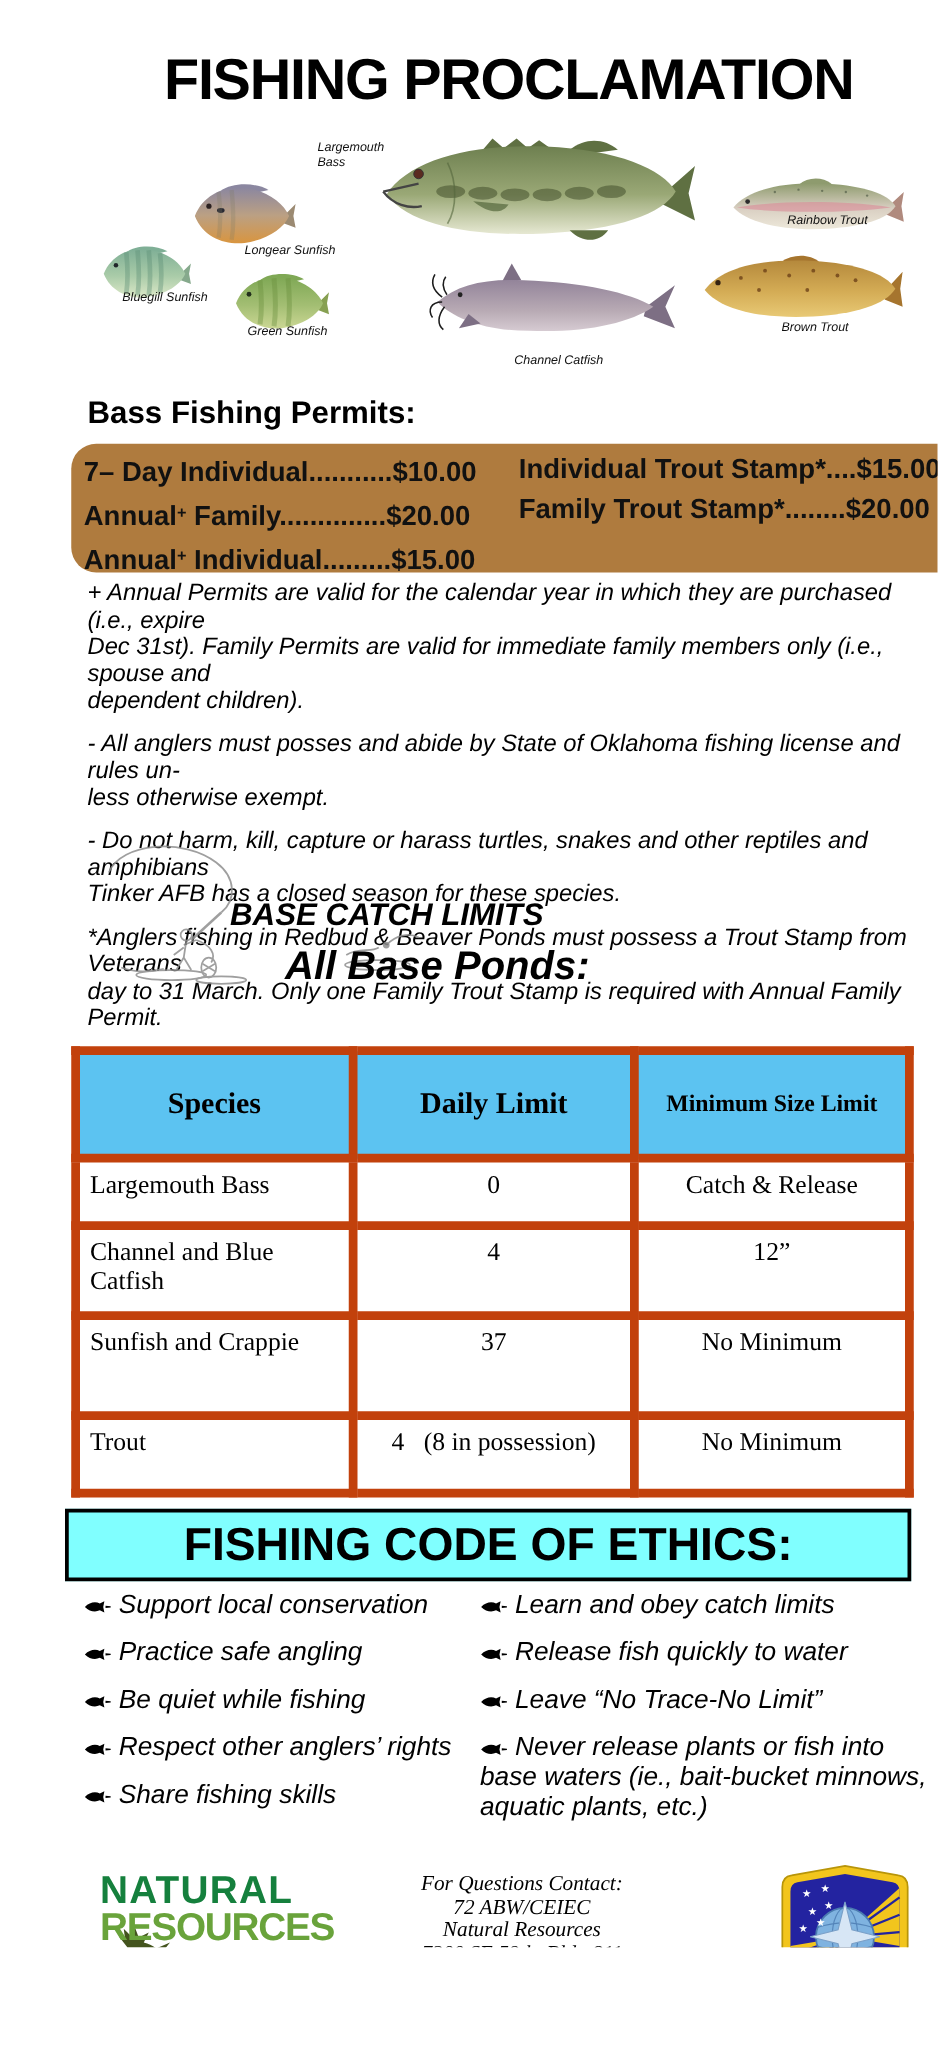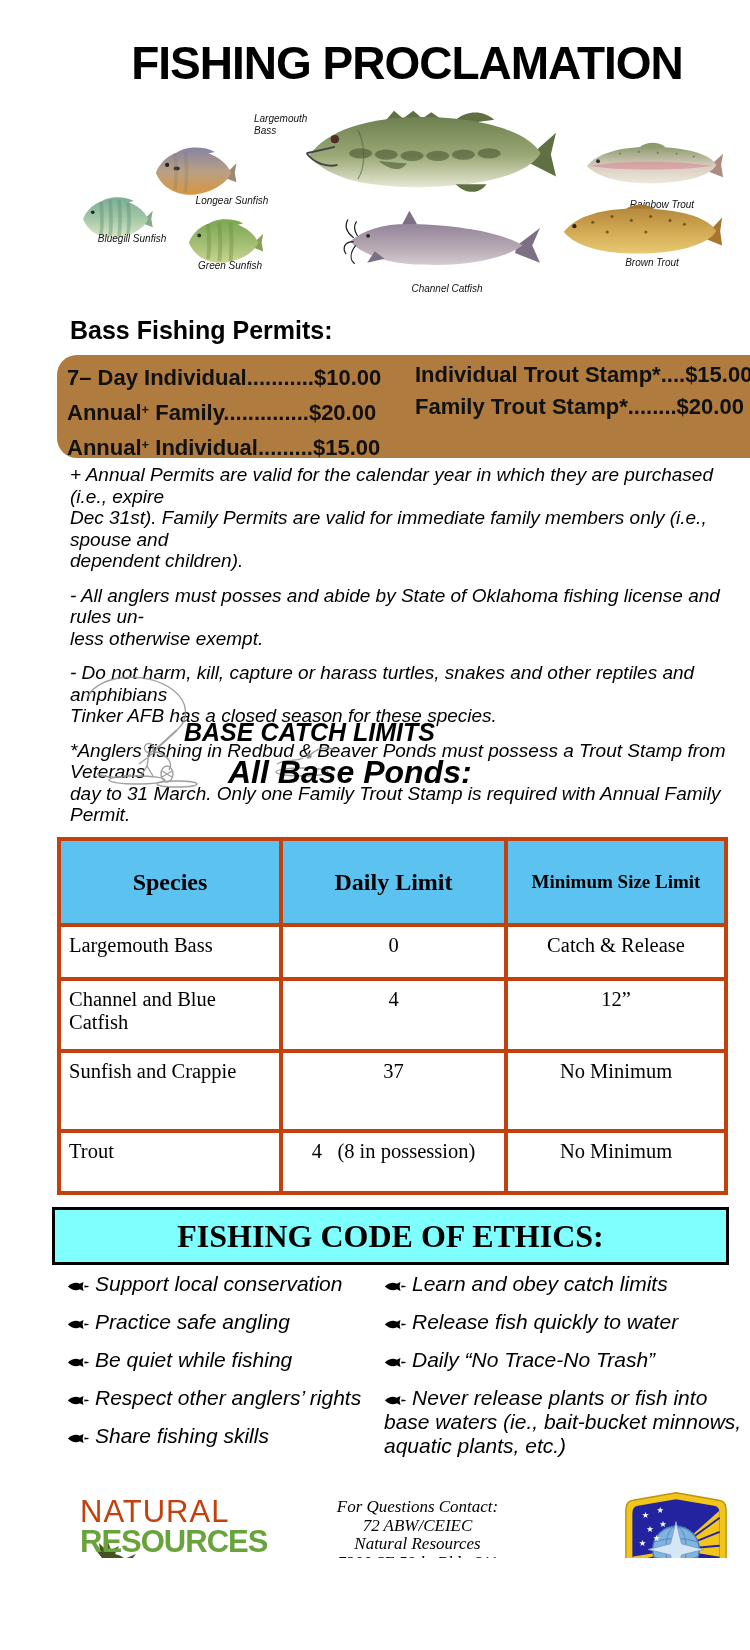--- a/index.html
+++ b/index.html
@@ -31,45 +31,45 @@
   #notes p{margin:0 0 13px 0;font:italic 19px/21.5px "Liberation Sans",sans-serif;
            white-space:pre-line;}
 
   
   #bcl-heading{top:718px;left:152px;font-size:25px;font-weight:bold;font-style:italic;}
   #abp-heading{top:754px;left:196px;font-size:32px;font-weight:bold;font-style:italic;}
 
   
   #limits-wrap{top:837px;left:25px;}
   table.limits{border-collapse:collapse;table-layout:fixed;width:667px;border:3px solid #000;}
-  .limits th,.limits td{border:4px solid #c2410c;font-family:"Liberation Serif",serif;}
+  .limits th,.limits td{border:7px solid #c2410c;font-family:"Liberation Serif",serif;}
   .limits th{background:#5CC3F1;vertical-align:middle;font-weight:bold;}
   .limits col.c1{width:222px}.limits col.c2{width:225px}.limits col.c3{width:220px}
   .limits tr.hdr{height:86px;}
   .limits th.h12{font-size:24px;}
   .limits th.h3{font-size:19px;}
   .limits td{vertical-align:top;font-size:20.5px;padding-top:7px;white-space:pre-wrap;}
   .limits td.sp{text-align:left;padding-left:8px;}
   .limits td.ct{text-align:center;}
   .limits tr.r1{height:54px}.limits tr.r2{height:72px}.limits tr.r3{height:80px}.limits tr.r4{height:62px}
 
   
   #ethics-banner{top:1207px;left:20px;width:671px;height:52px;background:#80FFFF;
                  border:3px solid #000;text-align:center;}
-  #ethics-banner span{font-family:Liberation Serif, serif;font-weight:bold;font-size:32px;
+  #ethics-banner span{font-family:Liberation Sans, sans-serif;font-weight:bold;font-size:37px;
                       line-height:52px;}
   .ecol{position:absolute;top:1272px;}
   #ecol-left{left:35px;width:312px;}
   #ecol-right{left:352px;width:372px;}
   .eitem{font:italic 21px/24px "Liberation Sans",sans-serif;margin-bottom:14px;color:#000;}
   .eitem svg{display:inline-block;vertical-align:-1px;margin-right:6px;}
 
   
   #nr-logo{top:1496px;left:48px;width:260px;}
-  #nr-line1{position:relative;z-index:1;font-size:31px;font-weight:normal;color:#c2410c;
+  #nr-line1{position:relative;z-index:1;font-size:31px;font-weight:bold;color:#15803d;
             letter-spacing:1px;line-height:31px;}
   #nr-line2{position:relative;z-index:1;font-size:31px;font-weight:bold;color:#69A33B;
             letter-spacing:-1px;line-height:30px;}
   #nr-line3{position:relative;z-index:1;font-size:11px;font-weight:bold;color:#69A33B;
             letter-spacing:1.5px;text-align:right;width:190px;margin-top:2px;}
   #lizard{position:absolute;left:-16px;top:34px;z-index:0;}
   #contact{top:1498px;left:283px;width:205px;text-align:center;
            font:italic 17px/18.5px "Liberation Serif",serif;white-space:pre-line;}
   #emblem{top:1490px;left:582px;}
 </style>
@@ -205,21 +205,21 @@
       <path d="M8 26 C40 20 100 20 138 26 C100 31 40 31 8 26 Z" fill="#D98F9A" opacity="0.65"></path>
       <g fill="#55604A" opacity="0.7">
         <circle cx="40" cy="13" r="1"></circle>
           <circle cx="60" cy="11" r="1"></circle>
           <circle cx="80" cy="12" r="1"></circle>
         <circle cx="100" cy="13" r="1"></circle>
           <circle cx="118" cy="16" r="1"></circle>
       </g>
       <circle cx="17" cy="21" r="2" fill="#2d2d2d"></circle>
     </svg>
-    <div class="flabel center" style="left:570px;top:104px;width:120px">Rainbow Trout</div>
+    <div class="flabel center" style="left:570px;top:76px;width:120px">Rainbow Trout</div>
 
     <svg class="abs" style="left:524px;top:108px" width="170" height="56" viewBox="0 0 170 58">
       <defs>
           <linearGradient id="gBrown" x1="0" y1="0" x2="0" y2="1">
         <stop offset="0" stop-color="#B5893C"></stop>
             <stop offset="0.55" stop-color="#D4AC55"></stop>
             <stop offset="1" stop-color="#E8C975"></stop>
       </linearGradient>
         </defs>
       <path d="M68 7 C78 0 92 0 100 7 L70 11 Z" fill="#A6752E"></path>
@@ -347,21 +347,21 @@
   </div>
   <div class="ecol" id="ecol-right">
     <div class="eitem"><svg width="22" height="11" viewBox="0 0 24 12">
           <path fill="#000" d="M1 6 C5 2 10 1 14 3 L18 1 L17 6 L18 11 L14 9 C10 11 5 10 1 6 Z M19 5 L23.5 5.4 L23.5 6.6 L19 7 Z"></path>
         </svg><span>Learn and obey catch limits</span></div>
     <div class="eitem"><svg width="22" height="11" viewBox="0 0 24 12">
           <path fill="#000" d="M1 6 C5 2 10 1 14 3 L18 1 L17 6 L18 11 L14 9 C10 11 5 10 1 6 Z M19 5 L23.5 5.4 L23.5 6.6 L19 7 Z"></path>
         </svg><span>Release fish quickly to water</span></div>
     <div class="eitem"><svg width="22" height="11" viewBox="0 0 24 12">
           <path fill="#000" d="M1 6 C5 2 10 1 14 3 L18 1 L17 6 L18 11 L14 9 C10 11 5 10 1 6 Z M19 5 L23.5 5.4 L23.5 6.6 L19 7 Z"></path>
-        </svg><span>Daily “No Trace-No Trash”</span></div>
+        </svg><span>Leave “No Trace-No Limit”</span></div>
     <div class="eitem"><svg width="22" height="11" viewBox="0 0 24 12">
           <path fill="#000" d="M1 6 C5 2 10 1 14 3 L18 1 L17 6 L18 11 L14 9 C10 11 5 10 1 6 Z M19 5 L23.5 5.4 L23.5 6.6 L19 7 Z"></path>
         </svg><span>Never release plants or fish into base waters (ie., bait-bucket minnows, aquatic plants, etc.)</span></div>
   </div>
 
   <div class="abs" id="nr-logo">
     <svg id="lizard" width="110" height="105" viewBox="0 0 110 105">
       <g fill="#44541E">
         <path d="M38 28 l-7 -9 5 2 -1 -8 6 6 3 -7 3 8 8 -4 -4 8 c9 2 15 8 17 16 c1 5 0 10 -3 14 c-4 5 -11 8 -18 7 c-8 -1 -14 -7 -15 -14 c-1 -8 2 -15 6 -19 z"></path>
         <path d="M62 52 c14 4 22 14 18 28 c-2 8 -9 13 -14 14 c7 -6 10 -13 8 -21 c-2 -8 -8 -14 -16 -16 z"></path>

